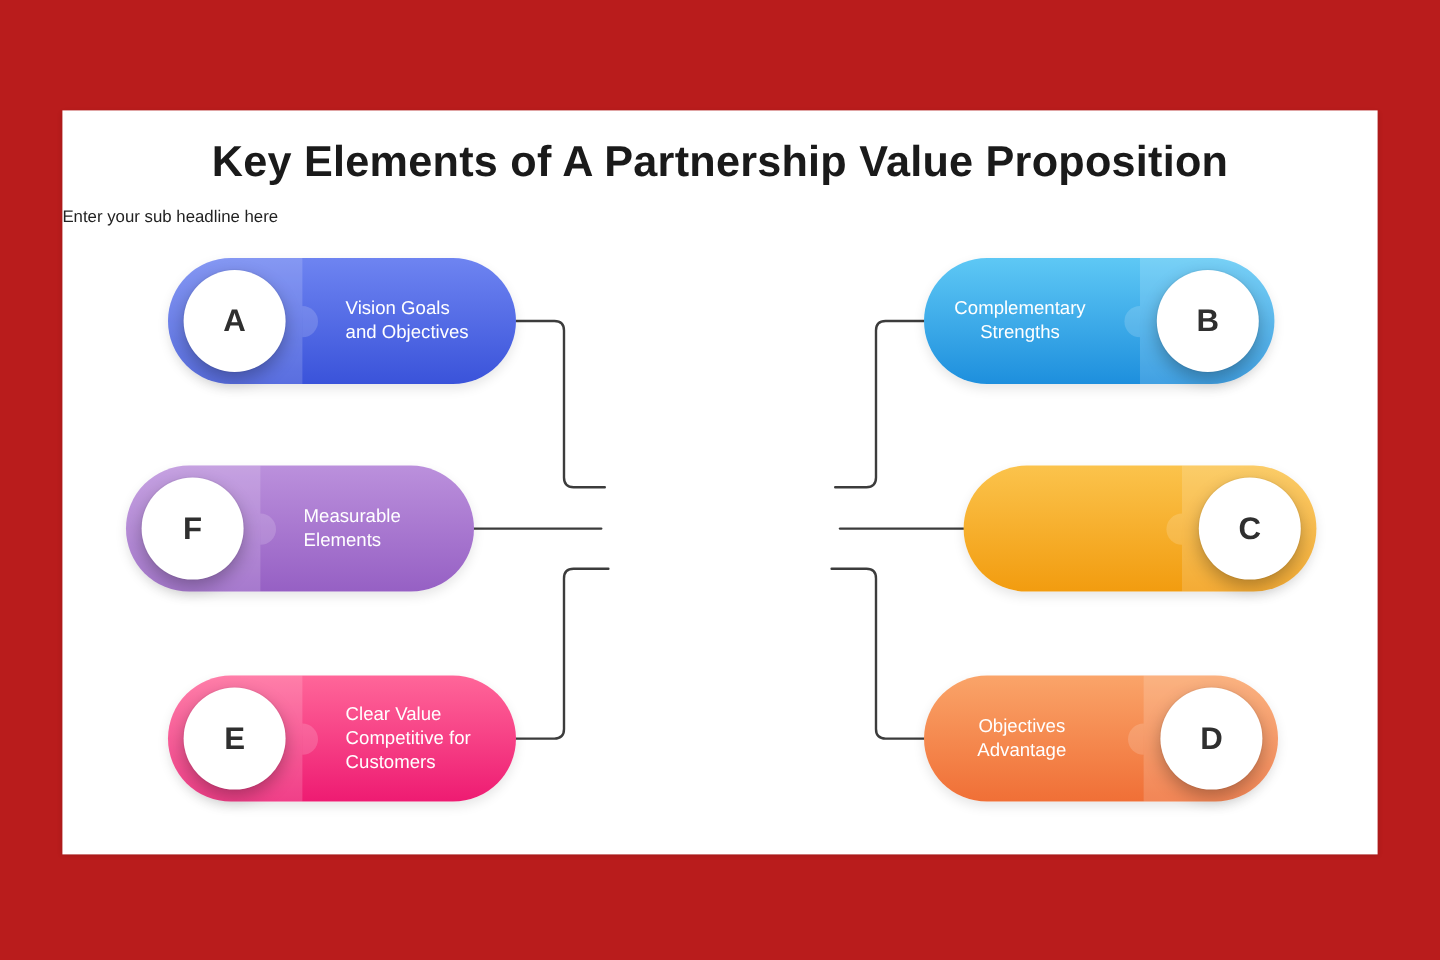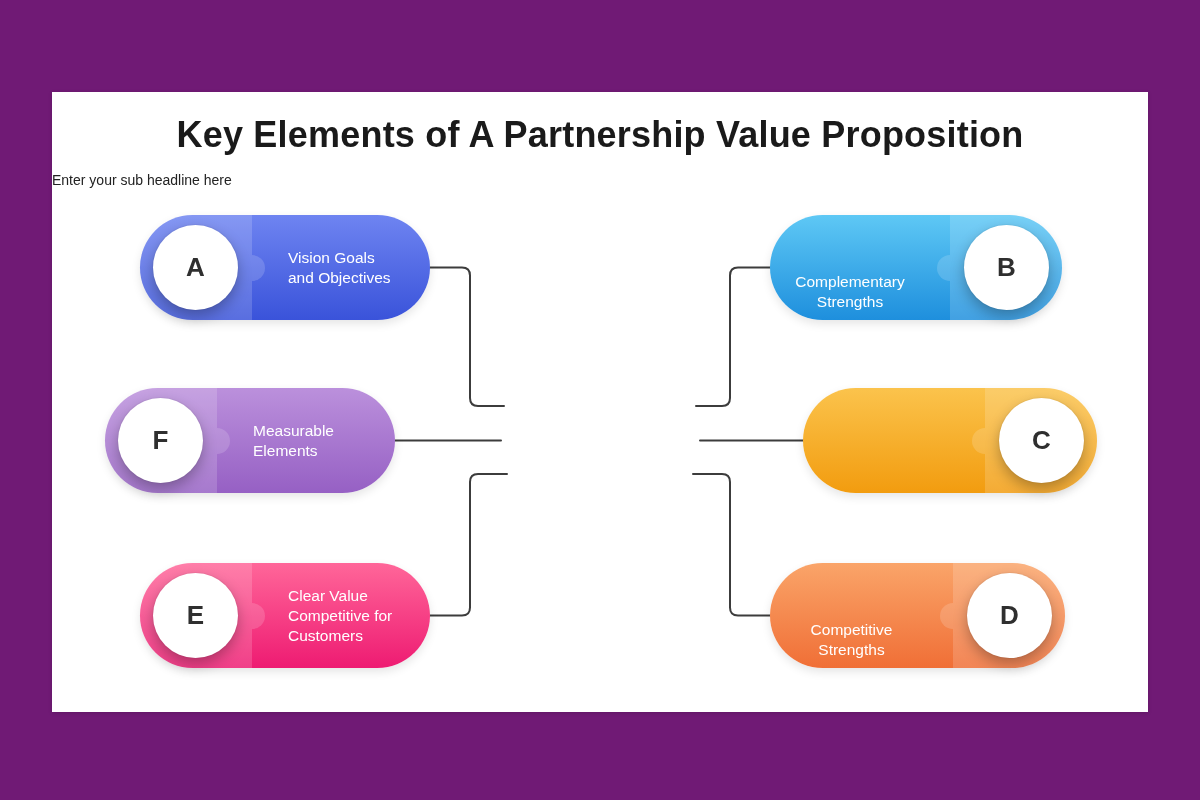--- a/index.html
+++ b/index.html
@@ -1,17 +1,17 @@
 <!DOCTYPE html>
 <html><head>
 <meta charset="utf-8">
 <style>
   html,body{margin:0;padding:0;}
   body{font-family:"Liberation Sans",sans-serif;}
-  .stage{position:relative;width:1200px;height:800px;background:#701a75;overflow:hidden;}
+  .stage{position:relative;width:1200px;height:800px;background:#b91c1c;overflow:hidden;}
   .slide{position:absolute;left:52px;top:92px;width:1096px;height:620px;background:#ffffff;box-shadow:0 1px 4px rgba(0,0,0,0.15);}
   .title{position:absolute;top:22px;left:0;width:100%;text-align:center;font-size:36px;font-weight:700;color:#1a1a1a;letter-spacing:0.2px;}
   .subtitle{position:absolute;top:80px;left:0;width:100%;text-align:left;font-size:14px;font-weight:400;color:#222222;}
   .connectors{position:absolute;left:0;top:0;width:1096px;height:620px;}
 
   .pill{position:absolute;height:105px;border-radius:52.5px;box-shadow:0 4px 10px rgba(0,0,0,0.10);}
   .pos-a{left:88px;top:123px;width:290px;}
   .pos-f{left:53px;top:296px;width:290px;}
   .pos-e{left:88px;top:471px;width:290px;}
   .pos-b{left:718px;top:123px;width:292px;}
@@ -34,21 +34,21 @@
 
   .badge{position:absolute;top:10px;width:85px;height:85px;border-radius:50%;background:#ffffff;
          display:flex;align-items:center;justify-content:center;
          box-shadow:0 6px 14px rgba(0,0,0,0.28), 0 0 0 1px rgba(0,0,0,0.03);}
   .badge-left{left:13px;}
   .badge-right{right:13px;}
   .badge span{font-size:26px;font-weight:700;color:#2f2f2f;}
 
   .label{position:absolute;top:50%;transform:translateY(-50%);color:#ffffff;font-size:15.5px;line-height:1.3;font-weight:400;}
   .label-left{left:148px;right:26px;text-align:left;}
-  .label-right{left:20px;right:152px;text-align:center;margin-top:24px;}
+  .label-right{left:20px;right:152px;text-align:center;}
 
   .center{position:absolute;left:448px;top:243px;width:200px;height:200px;border-radius:50%;
           background:linear-gradient(180deg,#fbfbfb,#e2e2e2);box-shadow:0 14px 30px rgba(0,0,0,0.14);}
   .center-inner{position:absolute;left:13px;top:13px;right:13px;bottom:13px;border-radius:50%;background:#ffffff;
           display:flex;align-items:center;justify-content:center;box-shadow:0 2px 6px rgba(0,0,0,0.06);}
   .center-text{width:122px;text-align:center;font-size:17px;font-weight:700;color:#1e1e1e;line-height:1.35;}
 </style>
 </head>
 <body>
 
@@ -110,18 +110,18 @@
           <span>C</span>
         </div>
     </div>
 
     <div class="pill pill-d pos-d">
       <div class="cap cap-right"></div>
       <div class="knob knob-right"></div>
       <div class="badge badge-right">
           <span>D</span>
         </div>
-      <div class="label label-right">Competitive Strengths</div>
+      <div class="label label-right">Objectives Advantage</div>
     </div>
 
 
   </div>
 </div>
 
 </body></html>

